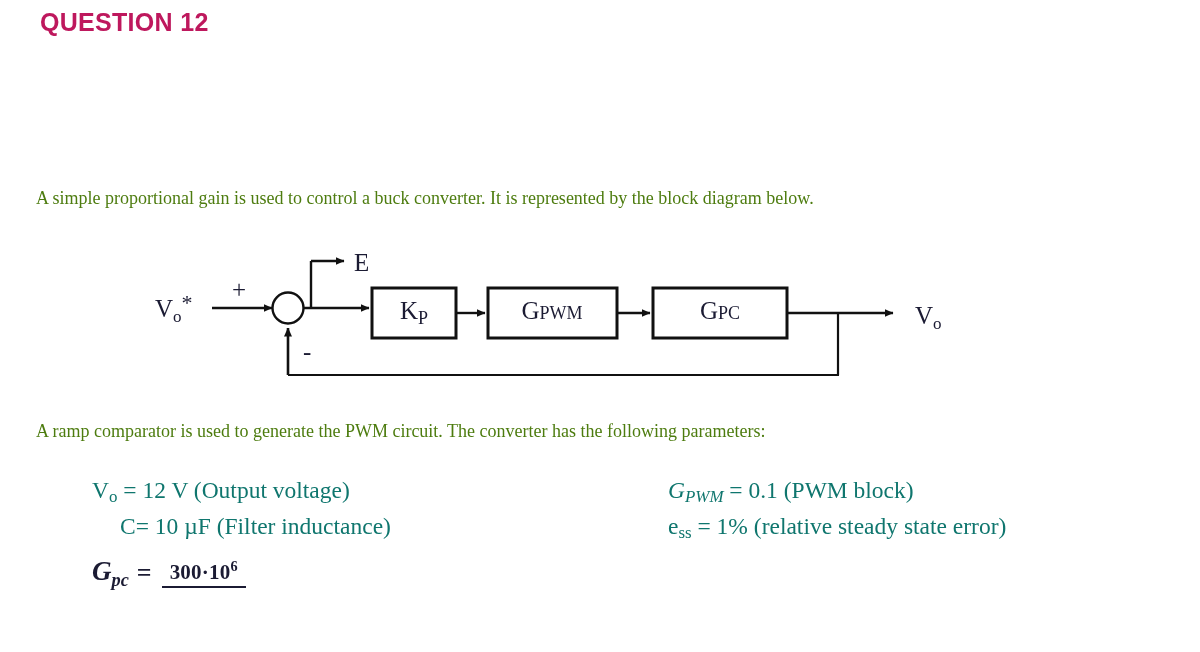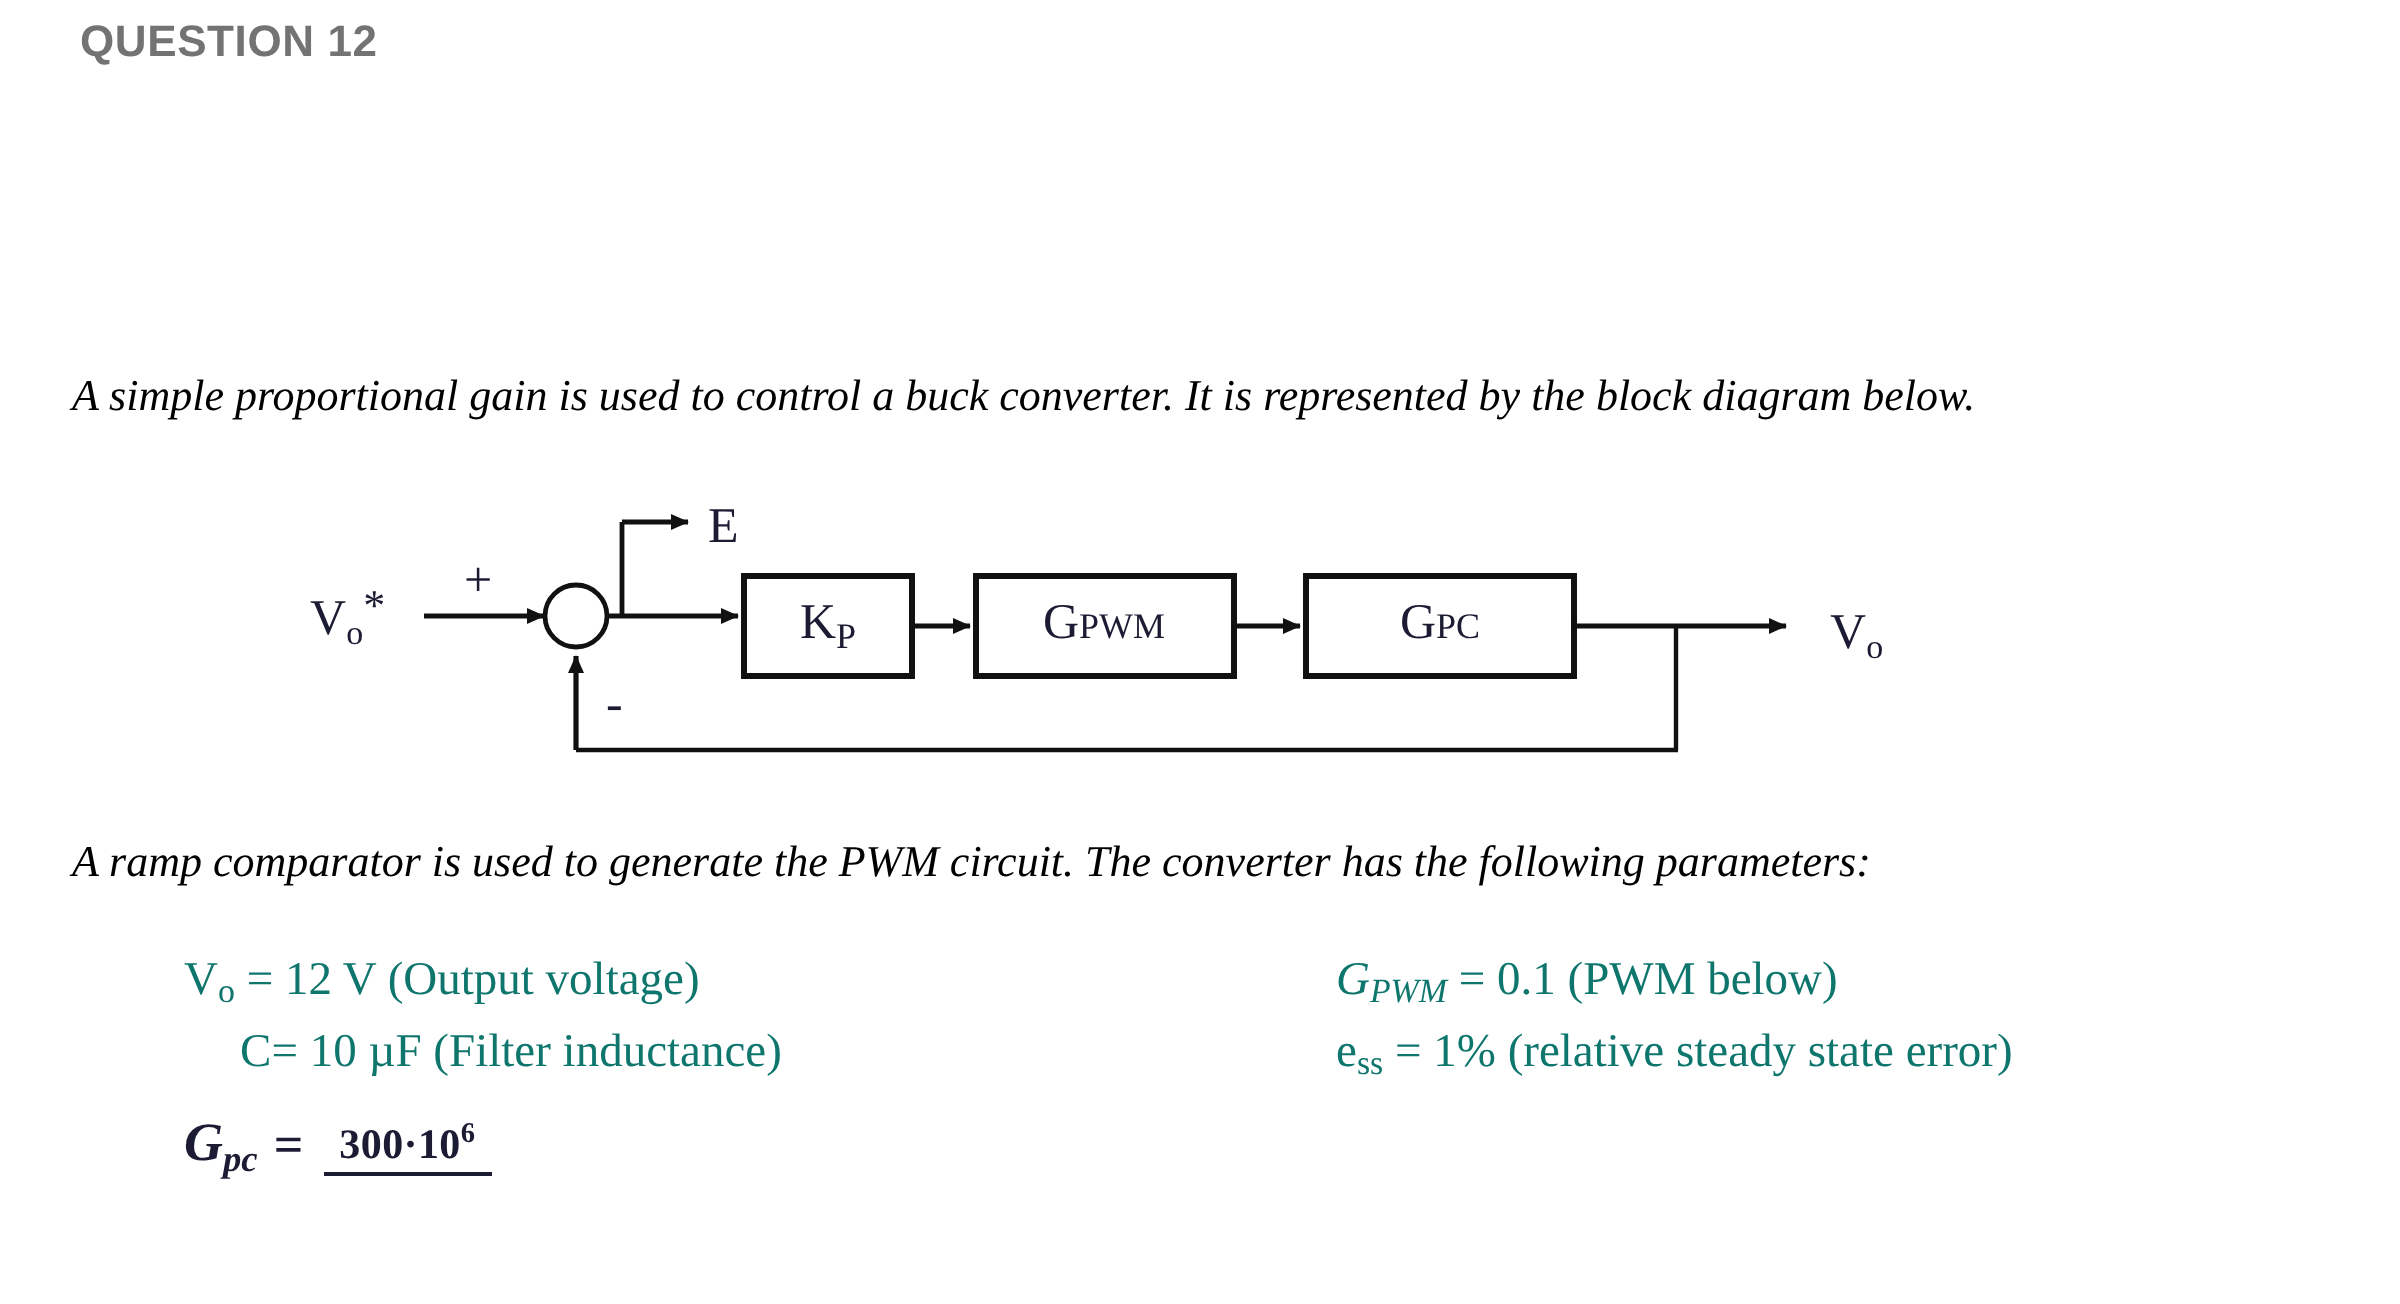--- a/index.html
+++ b/index.html
@@ -16,34 +16,33 @@
     color: #1a1a2e;
   }
 
   
   #question-heading {
     position: absolute;
     left: 40px;
     top: 8px;
     font-family: "Liberation Sans", sans-serif;
     font-weight: bold;
-    font-size: 22px;
+    font-size: 25px;
     letter-spacing: 0.3px;
-    color: #737373;
+    color: #be185d;
   }
 
   
   .para {
     position: absolute;
     font-family: "Liberation Serif", serif;
-    font-size: 22px;
+    font-size: 18px;
     line-height: 30px;
-    color: #000000;
+    color: #4d7c0f;
     width: 1090px;
-    font-style: italic;
   }
   #intro-paragraph { left: 36px; top: 183px; }
   #ramp-paragraph  { left: 36px; top: 416px; }
 
   
   .param-line {
     position: absolute;
     font-family: "Liberation Serif", serif;
     font-size: 23.5px;
     line-height: 29px;
@@ -196,21 +195,21 @@
 
 <div class="param-line" id="param-vo">
   <span>V</span><span class="sub">o</span><span> = 12 V (Output voltage)</span>
 </div>
 
 <div class="param-line" id="param-c">
   <span>C</span><span>= 10 µF (Filter inductance)</span>
 </div>
 
 <div class="param-line mathvar" id="param-gpwm">
-  <span>G</span><span class="sub">PWM</span><span style="font-style:normal"> = 0.1 (PWM below)</span>
+  <span>G</span><span class="sub">PWM</span><span style="font-style:normal"> = 0.1 (PWM block)</span>
 </div>
 
 <div class="param-line" id="param-ess">
   <span>e</span><span class="sub">ss</span><span> = 1% (relative steady state error)</span>
 </div>
 
 <div id="gpc-formula">
   <span id="gpc-lhs"><span>G</span><span class="sub">pc</span></span>
   <span id="gpc-equals">=</span>
   <span id="gpc-fraction">

